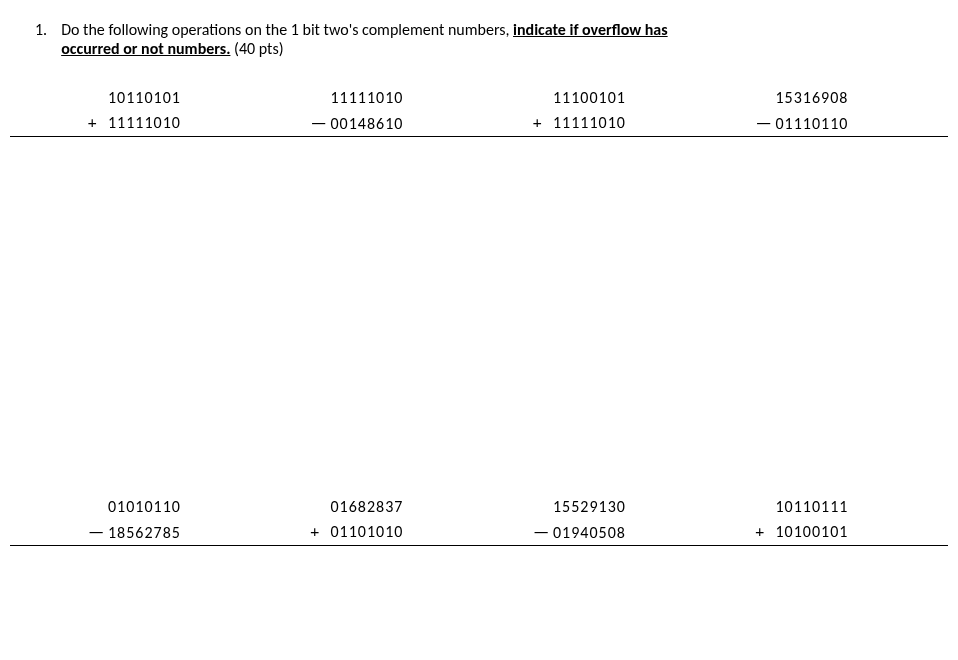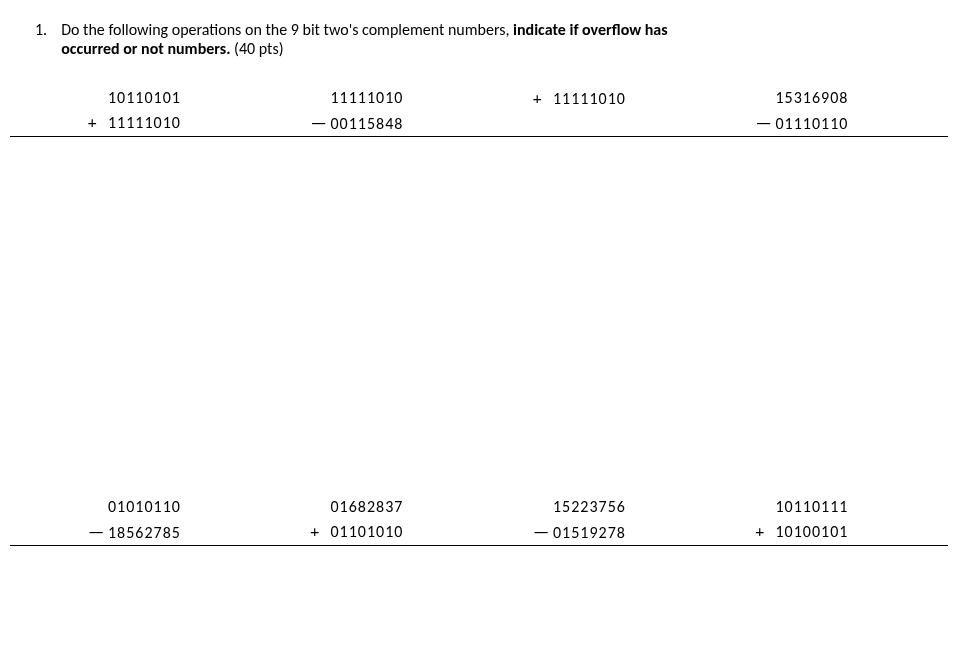--- a/index.html
+++ b/index.html
@@ -22,20 +22,21 @@
       padding-left: 25px;
     }
     .question-number {
       margin-right: 14px;
     }
     .question-text-wrap {
       flex: 1;
     }
     .underline-bold {
       font-weight: bold;
+      text-decoration: underline;
       margin-top: 20px;
     }
     .problems-row {
       display: flex;
       border-bottom: 1.5px solid #000;
       padding: 0 30px;
       margin-bottom: 360px;
       gap: 12px;
     }
     .problems-row.row-top {
@@ -82,45 +83,48 @@
     .bottom-operand {
       padding-left: 28px;
     }
   </style>
 </head>
 <body>
 
 <div class="question-header">
   <div class="question-number">1.</div>
   <div class="question-text-wrap">
-    <span>Do the following operations on the 9 bit two's complement numbers, </span><span class="underline-bold">indicate if overflow has</span><br>
+    <span>Do the following operations on the 1 bit two's complement numbers, </span><span class="underline-bold">indicate if overflow has</span><br>
     <span class="underline-bold">occurred or not numbers.</span><span> (40 pts)</span>
   </div>
 </div>
 
 <div class="problems-row row-top">
   <div class="problem-group">
     <div class="operand-line top-operand">
         <span class="number">10110101</span>
       </div>
     <div class="operand-line bottom-operand">
         <span class="operator">+</span>
         <span class="number">11111010</span>
       </div>
   </div>
   <div class="problem-group">
     <div class="operand-line top-operand">
         <span class="number">11111010</span>
       </div>
     <div class="operand-line bottom-operand">
         <span class="operator-minus">—</span>
-        <span class="number">00115848</span>
+        <span class="number">00148610</span>
       </div>
   </div>
   <div class="problem-group">
+    <div class="operand-line top-operand">
+        <span class="number">11100101</span>
+      </div>
     <div class="operand-line bottom-operand">
         <span class="operator">+</span>
         <span class="number">11111010</span>
       </div>
   </div>
   <div class="problem-group">
     <div class="operand-line top-operand">
         <span class="number">15316908</span>
       </div>
     <div class="operand-line bottom-operand">
@@ -144,25 +148,25 @@
     <div class="operand-line top-operand">
         <span class="number">01682837</span>
       </div>
     <div class="operand-line bottom-operand">
         <span class="operator">+</span>
         <span class="number">01101010</span>
       </div>
   </div>
   <div class="problem-group">
     <div class="operand-line top-operand">
-        <span class="number">15223756</span>
+        <span class="number">15529130</span>
       </div>
     <div class="operand-line bottom-operand">
         <span class="operator-minus">—</span>
-        <span class="number">01519278</span>
+        <span class="number">01940508</span>
       </div>
   </div>
   <div class="problem-group">
     <div class="operand-line top-operand">
         <span class="number">10110111</span>
       </div>
     <div class="operand-line bottom-operand">
         <span class="operator">+</span>
         <span class="number">10100101</span>
       </div>

